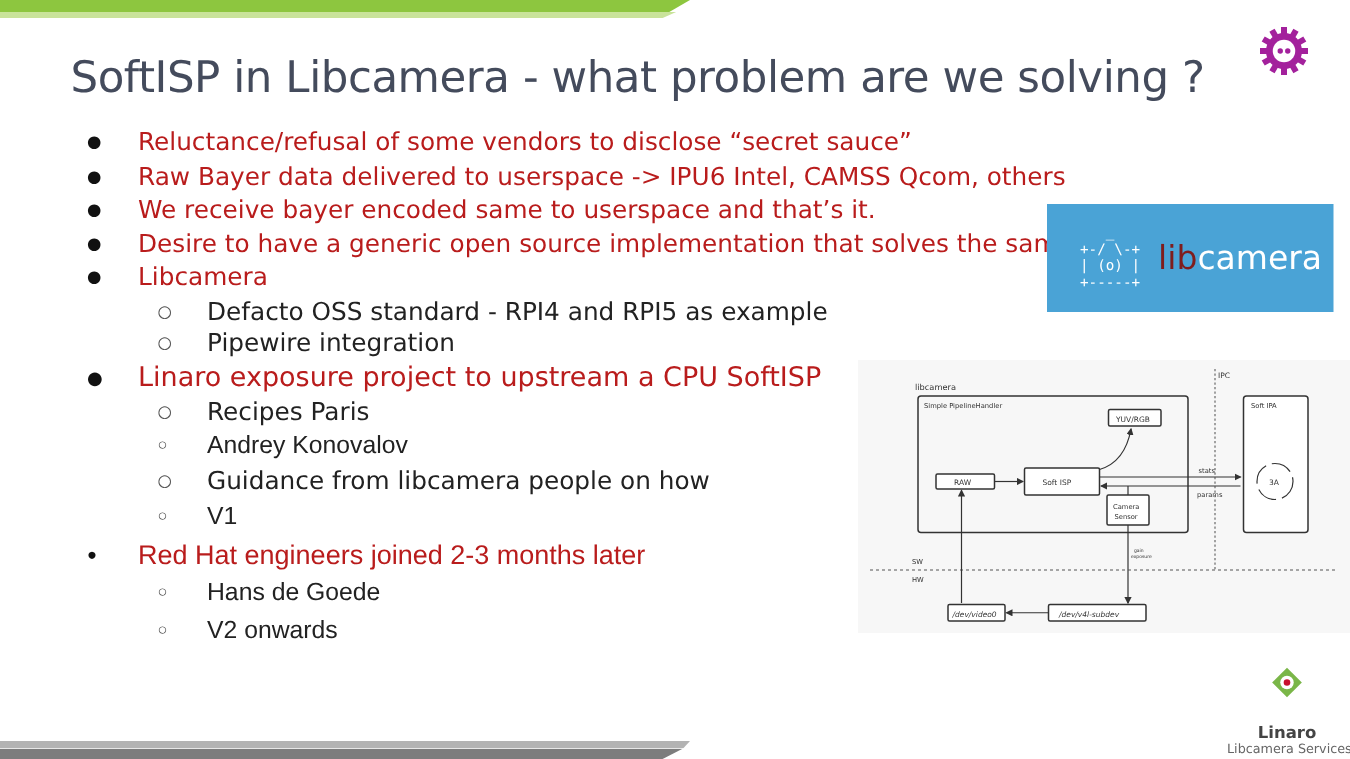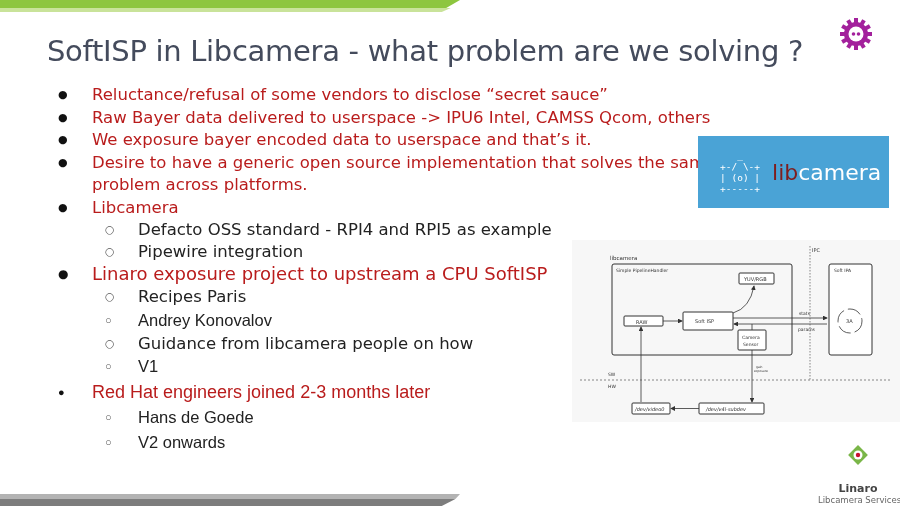--- a/index.html
+++ b/index.html
@@ -80,25 +80,22 @@
     </g>
     <circle cx="18" cy="18" r="7.5" fill="#ffffff"></circle>
     <circle cx="15.5" cy="18" r="1.8" fill="#a3219c"></circle>
     <circle cx="20.5" cy="18" r="1.8" fill="#a3219c"></circle>
   </svg>
 </div>
 
 <div class="bullets">
   <div class="b1">Reluctance/refusal of some vendors to disclose “secret sauce”</div>
   <div class="b1">Raw Bayer data delivered to userspace -&gt; IPU6 Intel, CAMSS Qcom, others</div>
-  <div class="b1">We exposure bayer encoded data to userspace and that’s it.</div>
+  <div class="b1">We receive bayer encoded same to userspace and that’s it.</div>
   <div class="b1">Desire to have a generic open source implementation that solves the same</div>
-  <div class="b1" style="padding-left:34px;">
-    <span>problem across platforms.</span>
-  </div>
   <style>.bullets > div:nth-child(5)::before { content: ""; }</style>
   <div class="b1">Libcamera</div>
   <div class="b2">Defacto OSS standard - RPI4 and RPI5 as example</div>
   <div class="b2">Pipewire integration</div>
   <div class="b1 large">Linaro exposure project to upstream a CPU SoftISP</div>
   <div class="b2">Recipes Paris</div>
   <div class="b2 arial">Andrey Konovalov</div>
   <div class="b2">Guidance from libcamera people on how</div>
   <div class="b2 arial">V1</div>
   <div class="b1 arial">Red Hat engineers joined 2-3 months later</div>

